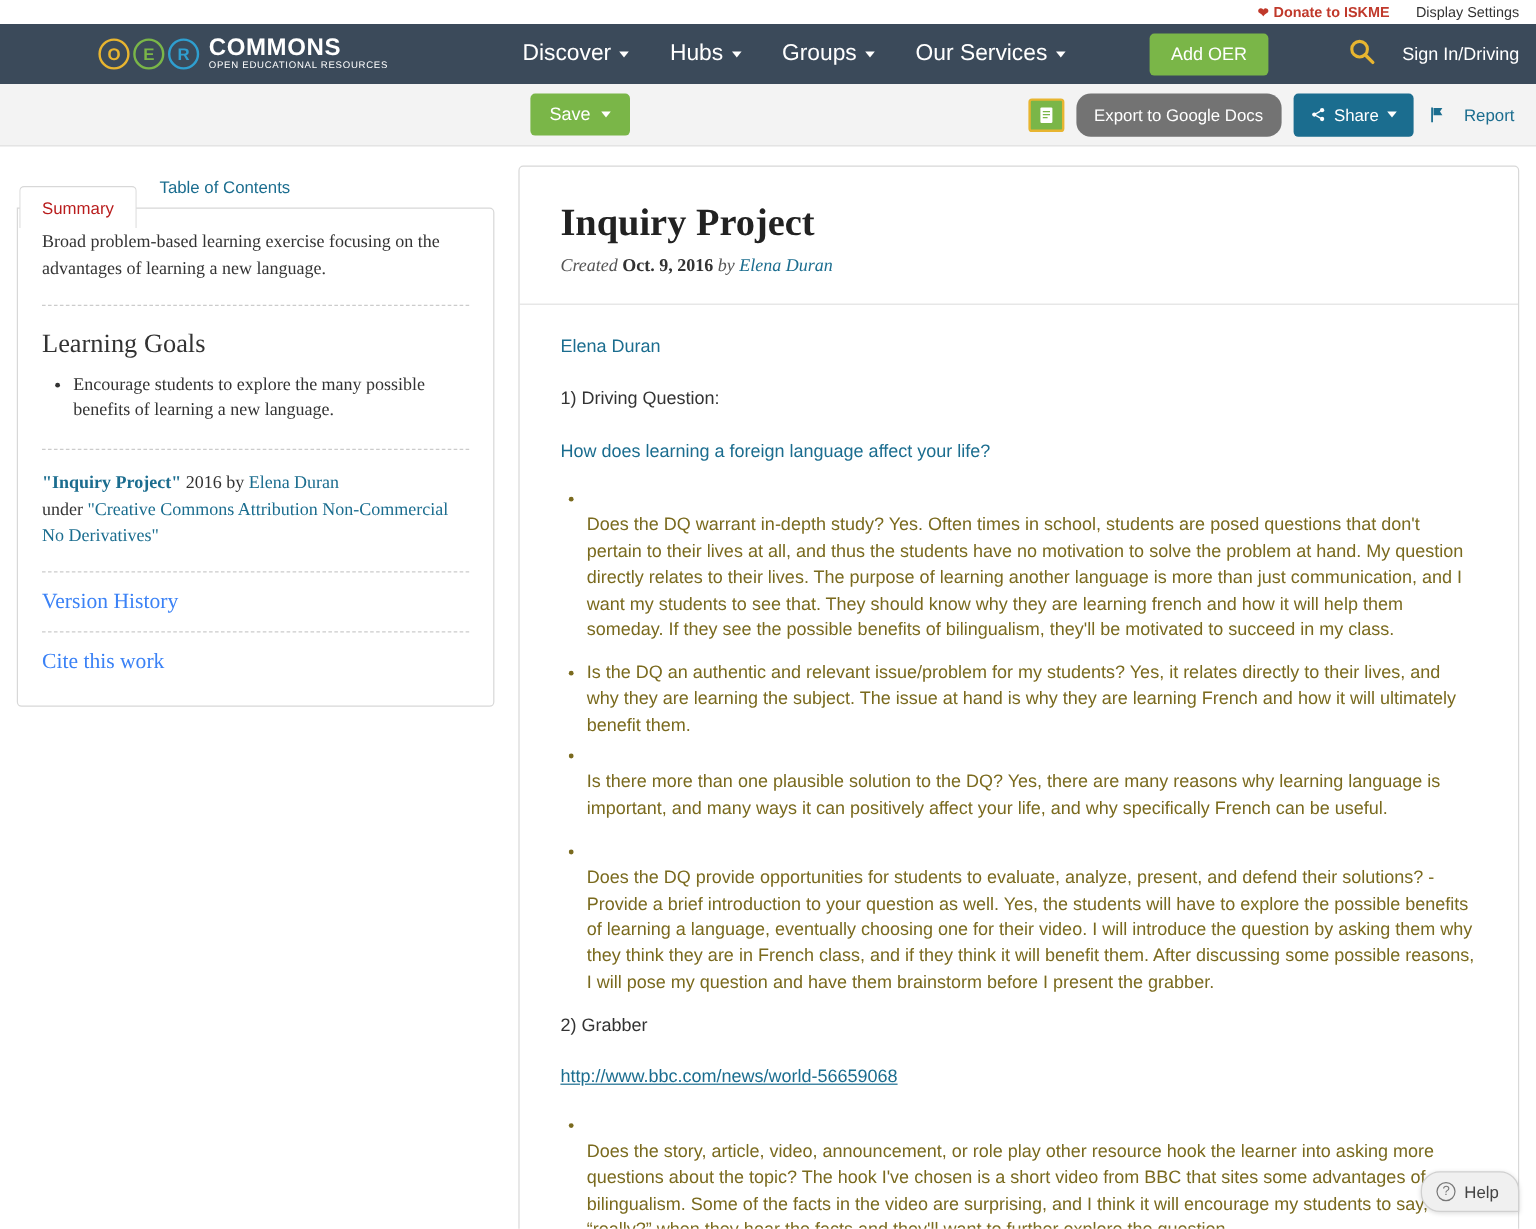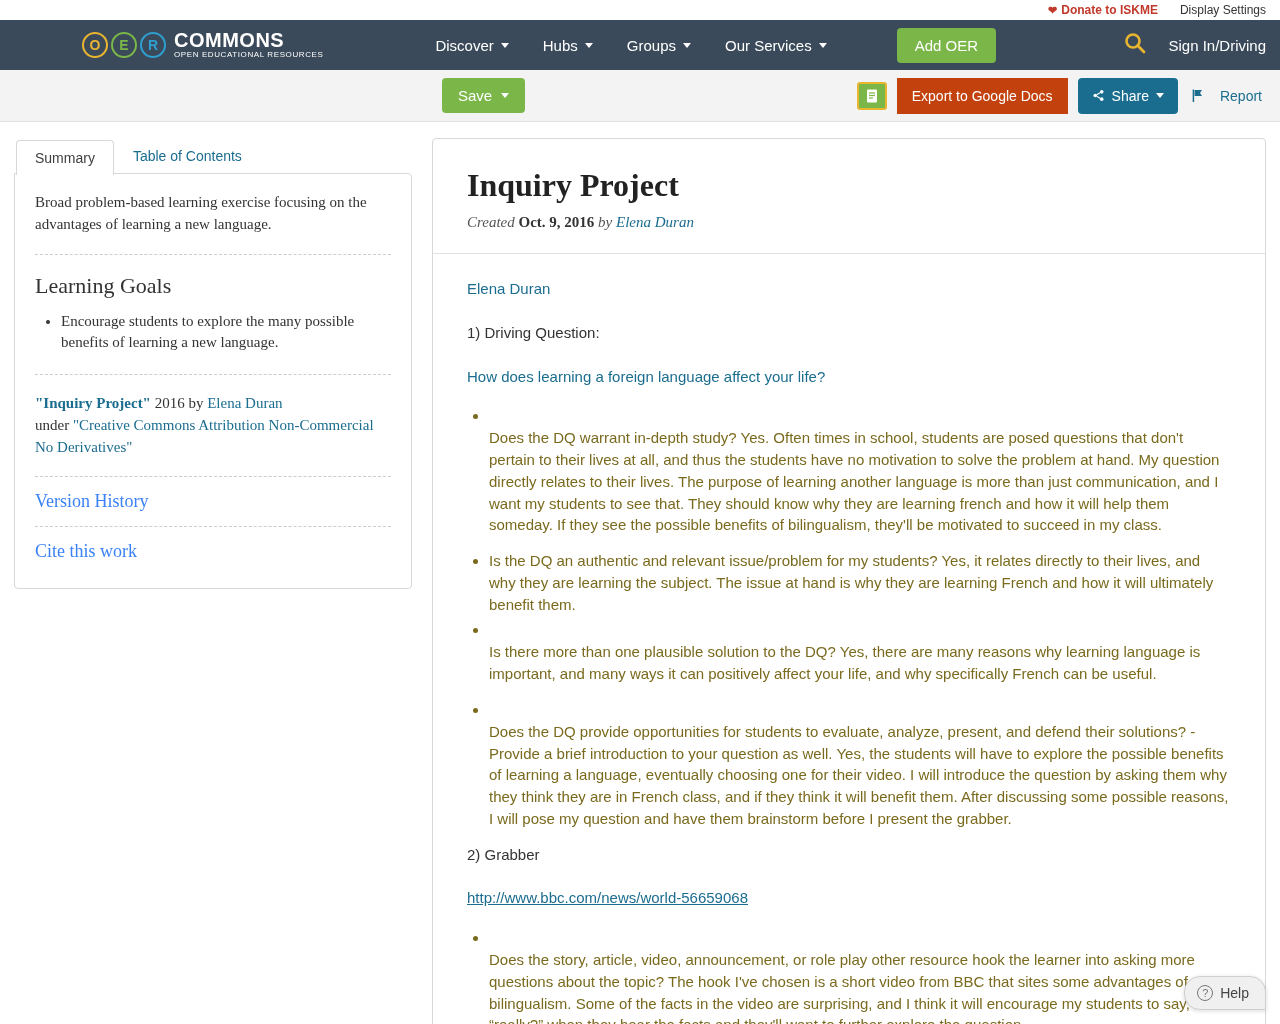--- a/index.html
+++ b/index.html
@@ -72,21 +72,21 @@
   .logo-sub { font-size: 8px; letter-spacing: .6px; }
 
   .nav-items {
     display: flex;
     align-items: center;
     margin-left: 112px;
     gap: 34px;
   }
   .nav-item {
     color: #ffffff;
-    font-size: 15px;
+    font-size: 19px;
     text-decoration: none;
     display: flex;
     align-items: center;
     gap: 7px;
     cursor: pointer;
   }
   .caret {
     width: 0; height: 0;
     border-left: 4px solid transparent;
     border-right: 4px solid transparent;
@@ -153,24 +153,24 @@
     width: 30px; height: 28px;
     background: #7ab648;
     border: 2px solid #e8b530;
     border-radius: 3px;
     display: flex;
     align-items: center;
     justify-content: center;
     cursor: pointer;
   }
   .export-btn {
-    background: #c2410c;
+    background: #737373;
     color: #ffffff;
     border: none;
-    border-radius: 0;
+    border-radius: 12px;
     padding: 10px 15px;
     font-size: 14px;
     font-family: "Liberation Sans", sans-serif;
     cursor: pointer;
   }
   .share-btn {
     background: #1b6d8f;
     color: #ffffff;
     border: none;
     border-radius: 4px;
@@ -215,23 +215,23 @@
     border: 1px solid transparent;
     border-bottom: none;
     border-radius: 4px 4px 0 0;
     cursor: pointer;
     color: #1b6d8f;
     background: transparent;
   }
   .tab.active {
     background: #ffffff;
     border-color: #d8d8d8;
-    color: #404040;
+    color: #b91c1c;
     position: relative;
-    top: 2px;
+    top: 17px;
   }
   .sidebar-card {
     border: 1px solid #d8d8d8;
     border-radius: 0 4px 4px 4px;
     background: #ffffff;
     padding: 18px 20px 22px 20px;
     font-size: 14px;
     color: #333333;
   }
   .summary-text {

